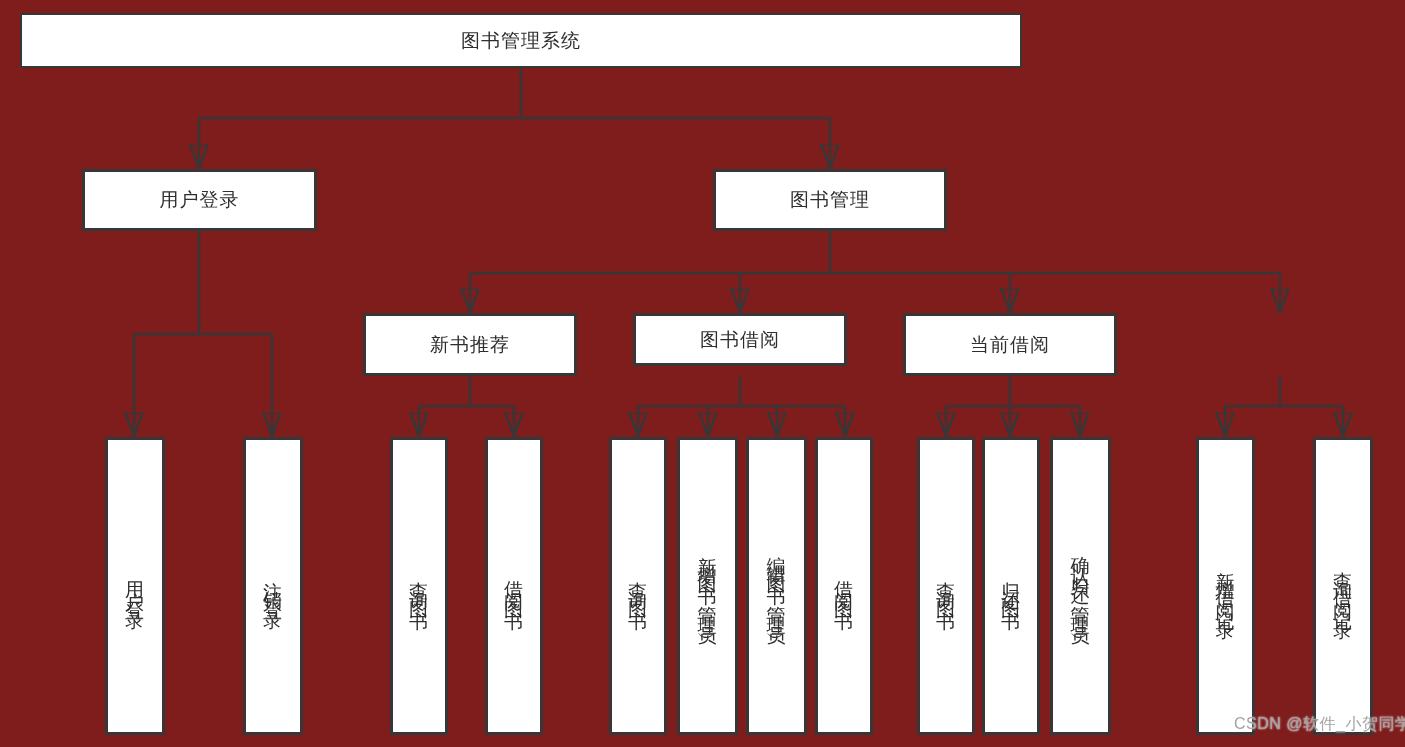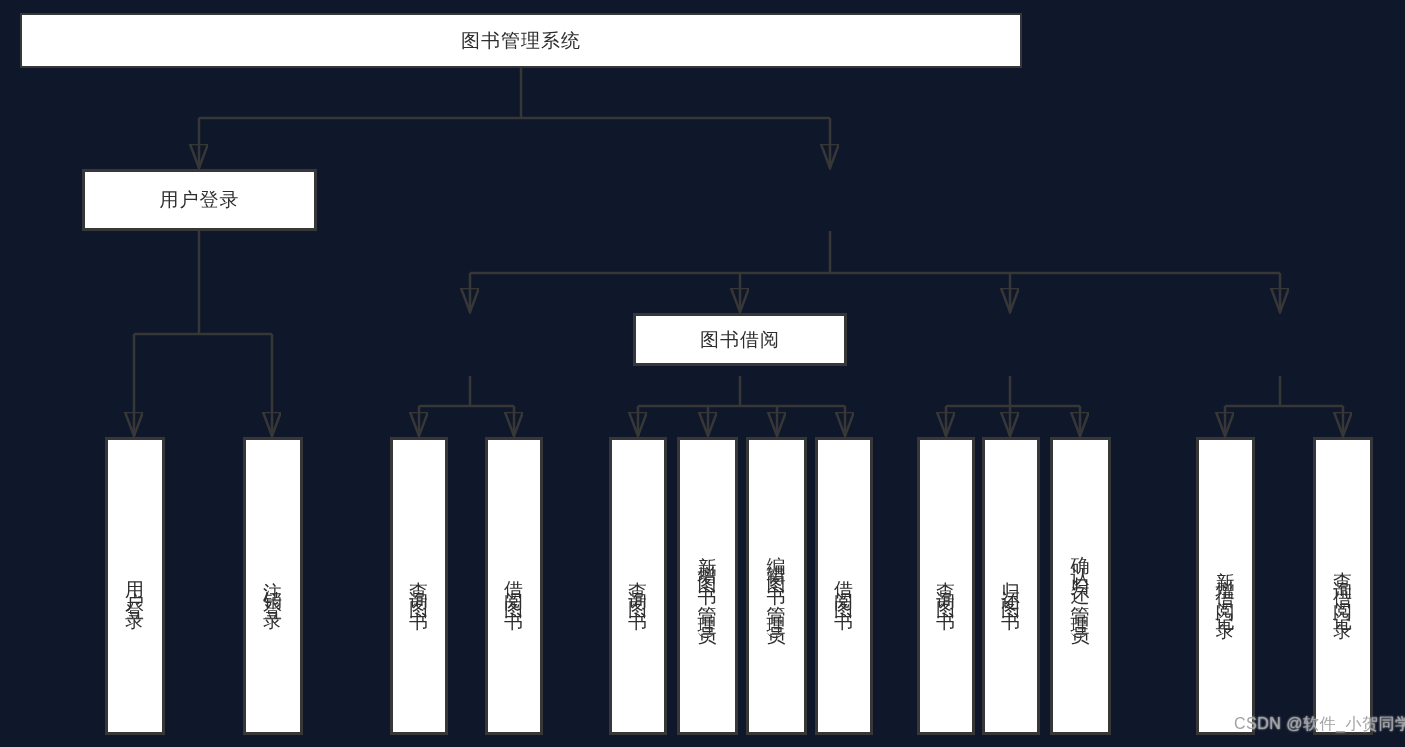--- a/index.html
+++ b/index.html
@@ -1,17 +1,17 @@
 <!DOCTYPE html>
 <html><head>
 <meta charset="utf-8">
 <style>
   html,body{margin:0;padding:0;background:#ffffff;}
   .canvas{
-    position:relative;width:1405px;height:747px;background:#0f172a;
+    position:relative;width:1405px;height:747px;background:#7f1d1d;
     font-family:"Liberation Sans",sans-serif;overflow:hidden;
   }
   .connectors{position:absolute;left:0;top:0;}
   .connectors path{stroke:#373737;stroke-width:2.5;fill:none;}
   .box{
     position:absolute;box-sizing:border-box;background:#ffffff;
     border:3px solid #373737;display:flex;align-items:center;justify-content:center;
     color:#2e2e2e;
   }
   .box.root{border-width:2px;}
@@ -78,23 +78,32 @@
     <path d="M1343,406 L1343,436" marker-end="url(#arr)"></path>
   </svg>
 
   <div class="box h root" style="left:20px;top:13px;width:1002px;height:55px">
     <span>图书管理系统</span>
   </div>
 
   <div class="box h" style="left:82px;top:169px;width:235px;height:62px">
     <span>用户登录</span>
   </div>
+  <div class="box h" style="left:713px;top:169px;width:234px;height:62px">
+    <span>图书管理</span>
+  </div>
 
+  <div class="box h" style="left:363px;top:313px;width:214px;height:63px">
+    <span>新书推荐</span>
+  </div>
   <div class="box h" style="left:633px;top:313px;width:214px;height:53px">
     <span>图书借阅</span>
+  </div>
+  <div class="box h" style="left:903px;top:313px;width:214px;height:63px">
+    <span>当前借阅</span>
   </div>
 
   <div class="box v" style="left:105px;top:437px;width:60px;height:298px">
     <span>用户登录</span>
   </div>
   <div class="box v" style="left:243px;top:437px;width:60px;height:298px">
     <span>注销登录</span>
   </div>
 
   <div class="box v" style="left:390px;top:437px;width:58px;height:298px">

